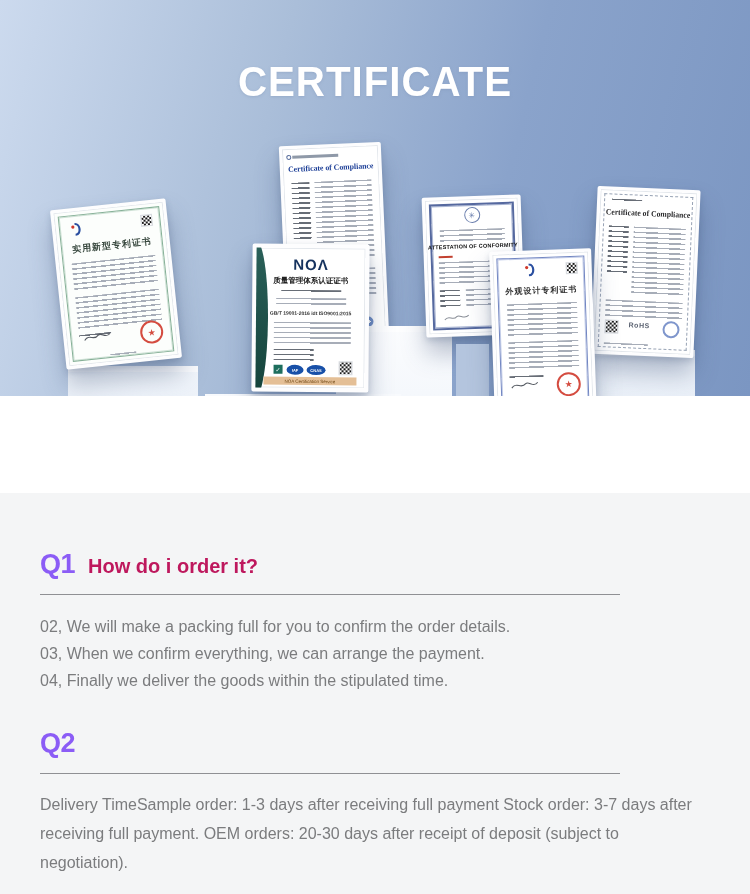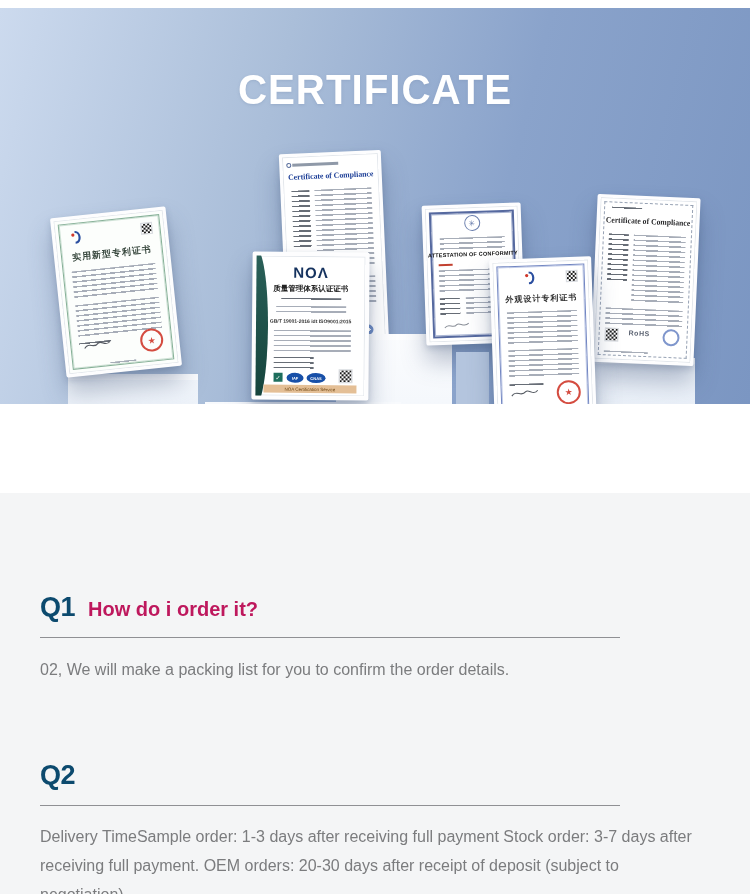--- a/index.html
+++ b/index.html
@@ -1,20 +1,20 @@
 <!DOCTYPE html>
 <html><head>
 <meta charset="utf-8">
 <style>
   * { margin:0; padding:0; box-sizing:border-box; }
   body { font-family:"Liberation Sans", sans-serif; background:#fff; }
   .page { position:relative; width:750px; height:894px; overflow:hidden; background:#fff; }
 
   
-  .hero { position:absolute; left:0; top:8px; width:750px; height:396px; overflow:hidden;
+  .hero { position:absolute; left:0; top:0; width:750px; height:396px; overflow:hidden;
           background:linear-gradient(104deg,#ccdaee 0%,#aabed9 35%,#8aa3cb 65%,#7b96c2 100%); }
   .hero-title { position:absolute; top:58px; left:0; width:100%; text-align:center;
                 color:#ffffff; font-size:42px; font-weight:800; letter-spacing:1px;
                 transform:scaleX(.96); text-shadow:0 1px 3px rgba(120,140,175,.35); }
 
   
   .ped { position:absolute; }
   .ped .ptop { position:absolute; left:0; top:0; width:100%; height:6px; background:rgba(255,255,255,.65); }
   .ped-backA   { left:336px; top:326px; width:116px; height:167px; background:linear-gradient(180deg,#fbfcfe,#ecf2f9); }
   .ped-backB   { left:456px; top:344px; width:33px;  height:149px; background:#b4c5de; }
@@ -91,21 +91,21 @@
   .c6-title { position:absolute; top:18px; left:0; width:100%; text-align:center; white-space:nowrap;
               font-family:"Liberation Serif", serif; font-weight:700; font-size:8px; color:#2c2c2e; transform:scaleX(.96); }
   .c6-rohs { position:absolute; bottom:24px; left:34px; font-size:7px; font-weight:800; color:#5a6170; letter-spacing:.5px; }
 
   
   .faq { position:absolute; left:0; top:493px; width:750px; height:401px; background:#f4f5f6; padding:56px 0 0 40px; }
   .faq-badge { position:absolute; left:330px; top:-41px; width:84px; height:86px; }
   .faq-badge-label { position:absolute; inset:0; display:flex; align-items:center; justify-content:center;
                      padding-bottom:12px; color:#ffffff; font-size:21px; font-weight:700; letter-spacing:.5px; }
   .q-row { display:flex; align-items:baseline; gap:13px; }
-  .q-num { font-size:27px; font-weight:800; color:#0c4a6e; letter-spacing:-.5px;margin-top:43px; }
+  .q-num { font-size:27px; font-weight:800; color:#8b5cf6; letter-spacing:-.5px; }
   .q-text { font-size:20px; font-weight:700; color:#be185d; }
   .q-divider { width:580px; height:1px; background:#8f9094; margin-top:14px; }
   .steps { margin-top:18px; }
   .step-line { font-size:16px; color:#7b7c7e; line-height:27px; }
   .q2-row { margin-top:34px; }
   .answer-para { margin-top:16px; width:660px; font-size:16px; color:#7b7c7e; line-height:29px; }
 </style>
 </head>
 <body>
 
@@ -236,21 +236,23 @@
   <div class="faq">
 
 
     <div class="q-row">
       <span class="q-num">Q1</span>
       <span class="q-text">How do i order it?</span>
     </div>
     <div class="q-divider"></div>
 
     <div class="steps">
-      <div class="step-line">02, We will make a packing list for you to confirm the order details.</div>
+      <div class="step-line">02, We will make a packing full for you to confirm the order details.</div>
+      <div class="step-line">03, When we confirm everything, we can arrange the payment.</div>
+      <div class="step-line">04, Finally we deliver the goods within the stipulated time.</div>
     </div>
 
     <div class="q-row q2-row">
       <span class="q-num">Q2</span>
     </div>
     <div class="q-divider"></div>
 
     <div class="answer-para">Delivery TimeSample order: 1-3 days after receiving full payment Stock order: 3-7 days after receiving full payment. OEM orders: 20-30 days after receipt of deposit (subject to negotiation).</div>
   </div>
 

